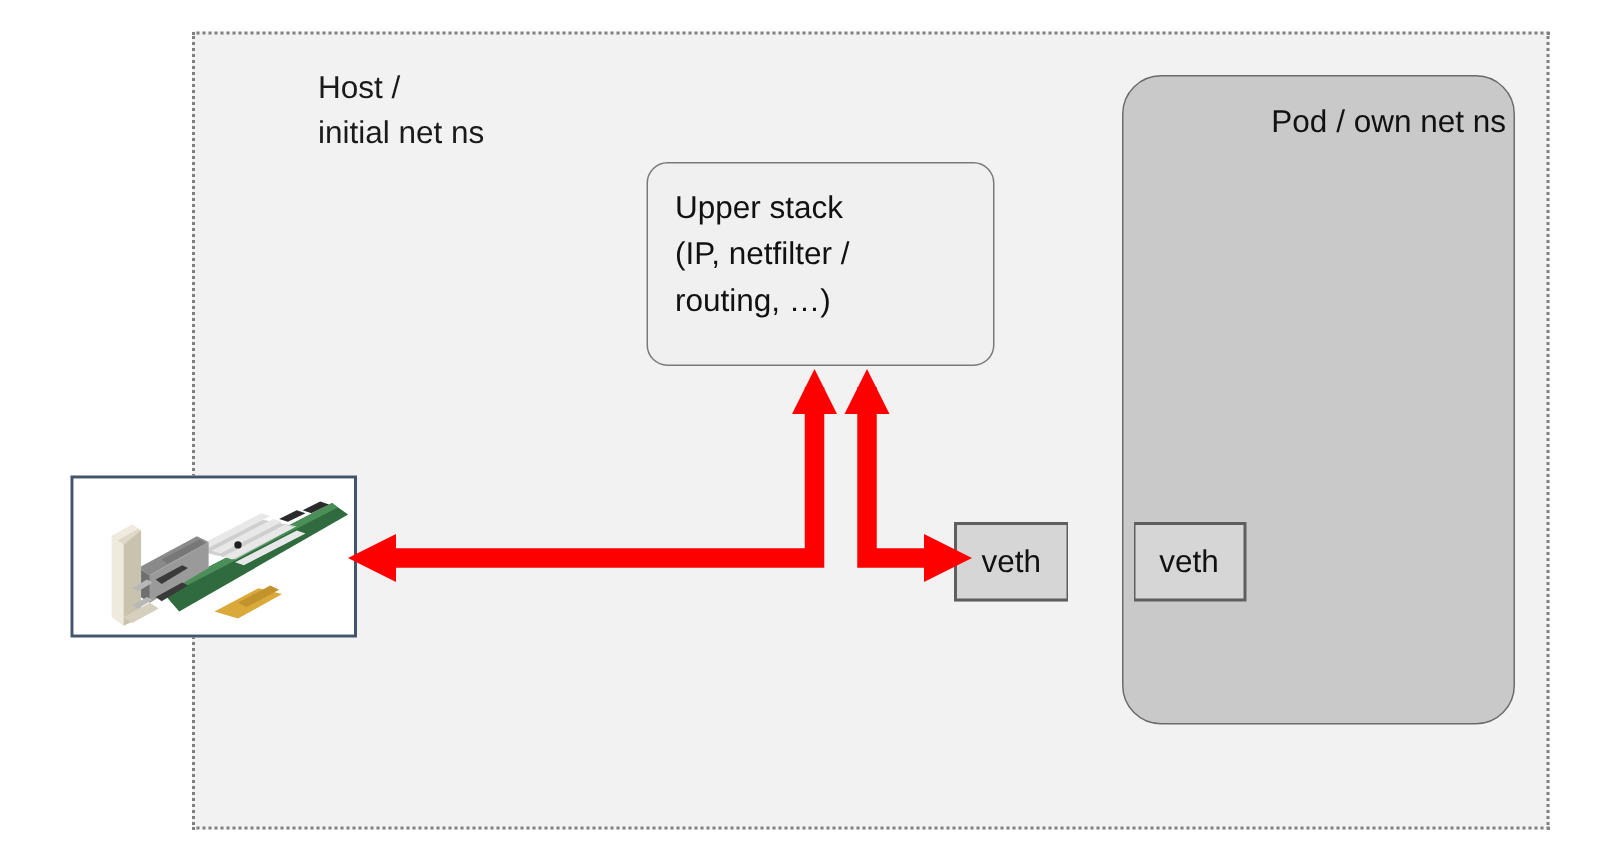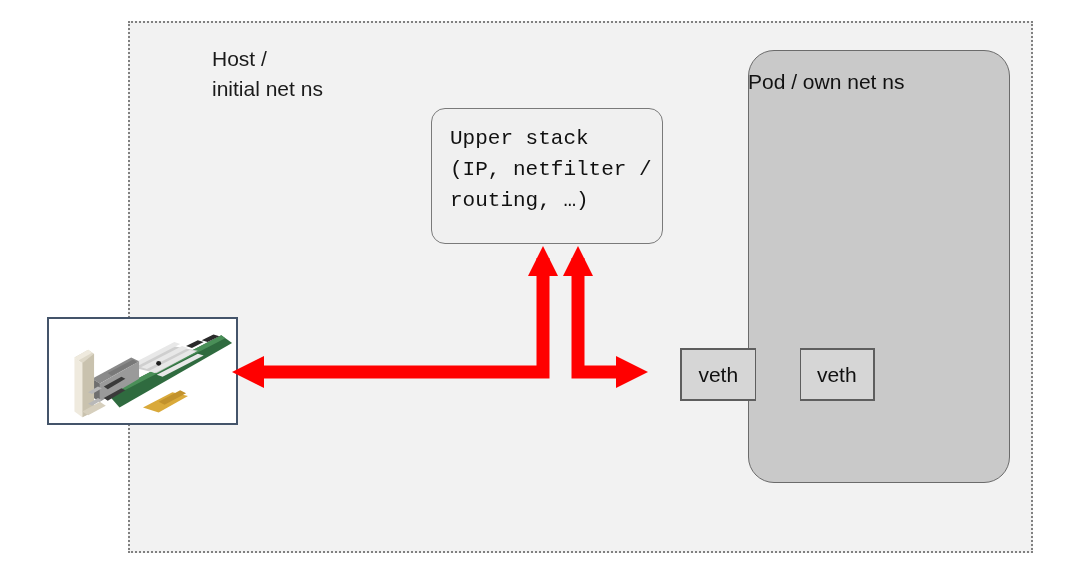--- a/index.html
+++ b/index.html
@@ -51,21 +51,21 @@
     background: #c9c9c9;
     border: 1.5px solid #6b6b6b;
     border-radius: 26px;
     box-sizing: border-box;
   }
   .pod-label {
     position: absolute;
     left: 748px;
     top: 70px;
     width: 256px;
-    text-align: left;
+    text-align: right;
     font-size: 21px;
     color: #111111;
   }
   
   .upper-box {
     position: absolute;
     left: 431px;
     top: 108px;
     width: 232px;
     height: 136px;
@@ -75,26 +75,25 @@
     box-sizing: border-box;
   }
   .upper-label {
     position: absolute;
     left: 450px;
     top: 123px;
     font-size: 21px;
     line-height: 31px;
     color: #111111;
     white-space: pre-line;
-    font-family: Liberation Mono, monospace;
   }
   
   .veth-pair {
     position: absolute;
-    left: 680px;
+    left: 636px;
     top: 348px;
     width: 195px;
     height: 53px;
     display: flex;
     box-sizing: border-box;
     gap: 44px;
   }
   .veth-cell {
     flex: 1 1 50%;
     background: #d6d6d6;

